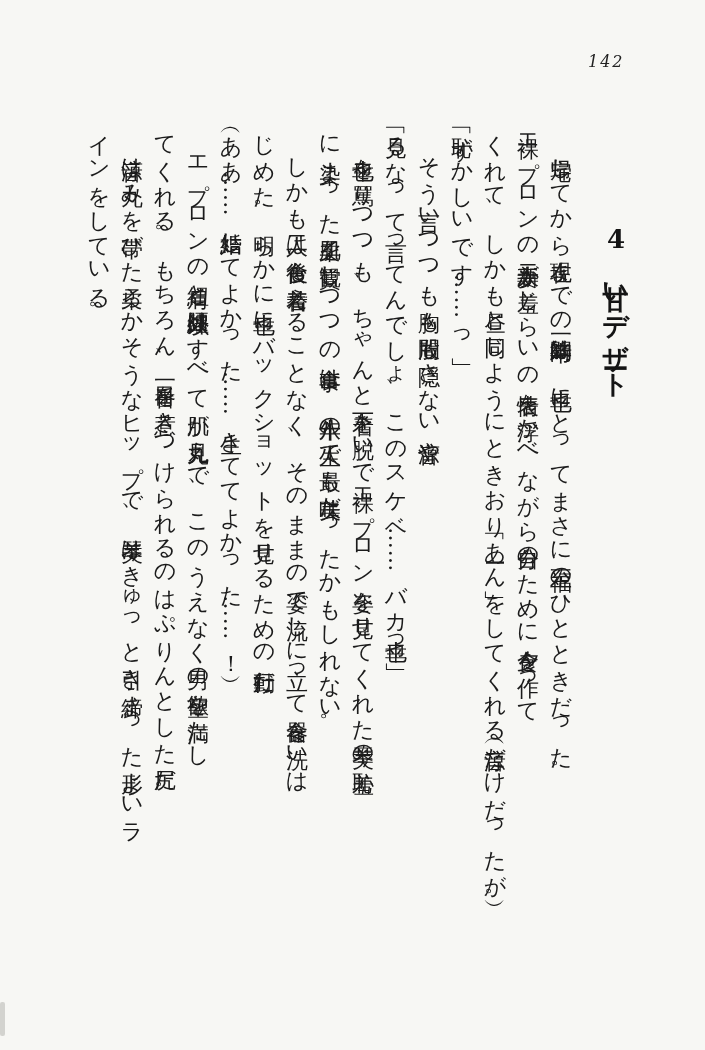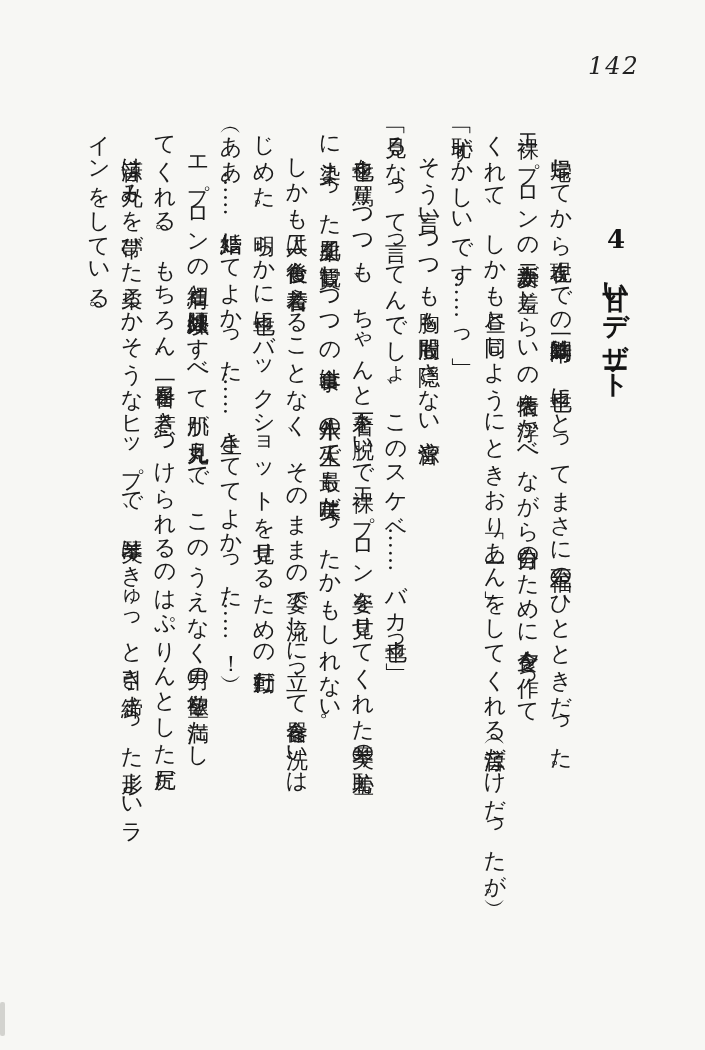--- a/index.html
+++ b/index.html
@@ -14,21 +14,21 @@
     background: #f7f7f4;
     overflow: hidden;
     font-family: "DejaVu Serif", "Liberation Serif", serif;
     color: #1c1c1c;
   }
   
   .page-number {
     position: absolute;
     top: 52px;
     left: 588px;
-    font-size: 24px;
+    font-size: 16px;
     font-style: italic;
     letter-spacing: 2px;
     color: #222;
   }
   
   .chapter-heading {
     position: absolute;
     top: 224px;
     right: 72px;
     writing-mode: vertical-rl;

